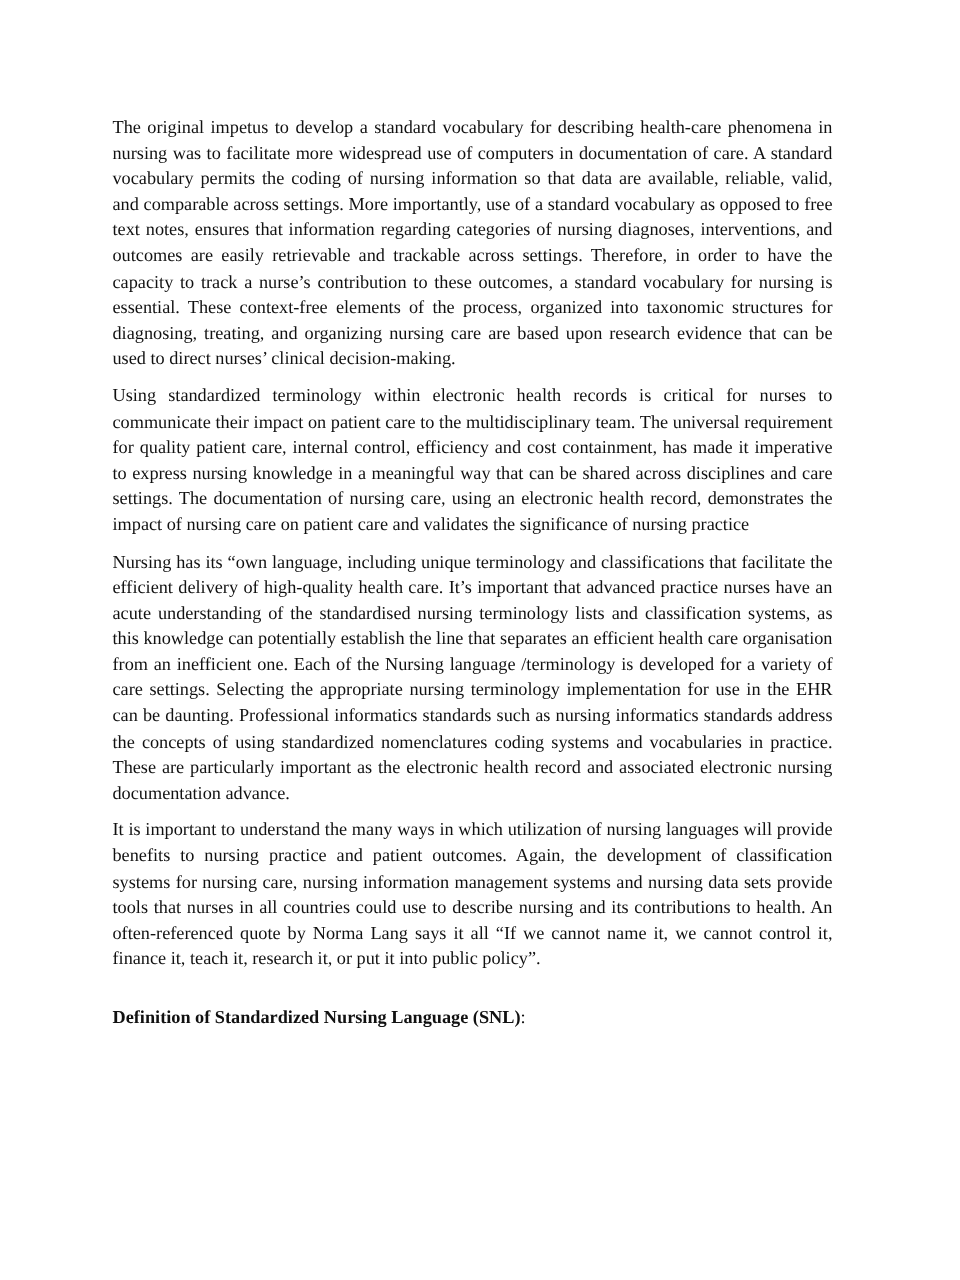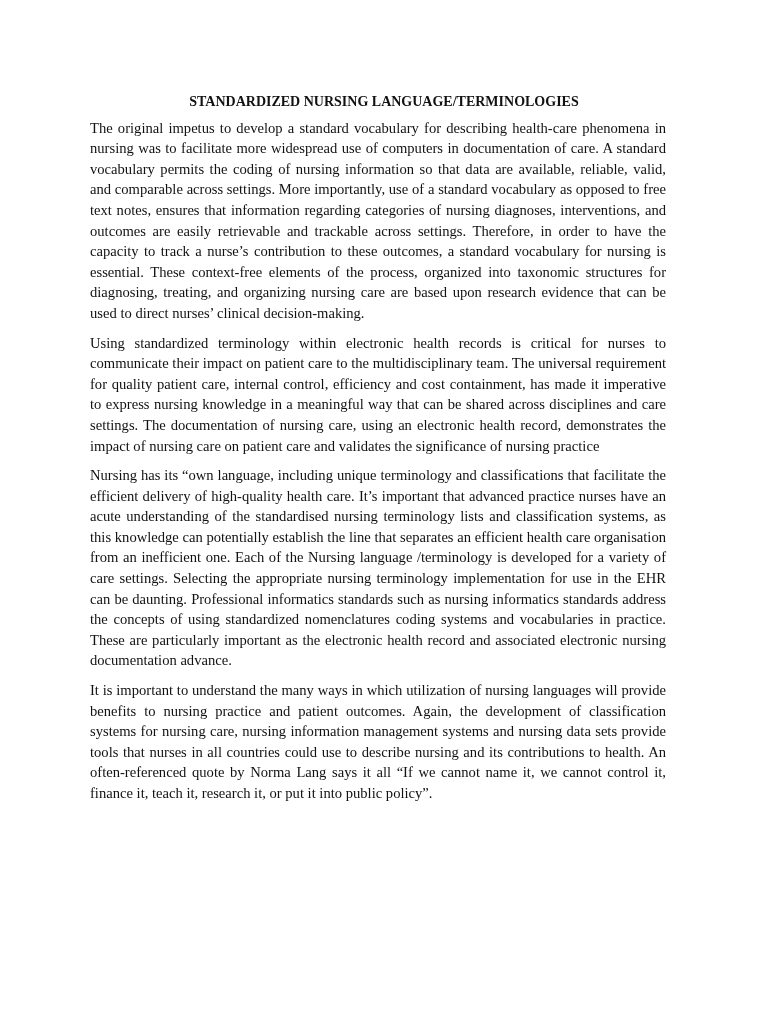--- a/index.html
+++ b/index.html
@@ -14,18 +14,18 @@
       margin: 0 0 5px 0; letter-spacing: 0;
     }
     .para { margin: 0 12px 9px 0; text-align: justify; }
     .subheading { margin: 26px 0 0 0; font-weight: bold; }
     .subheading .colon { font-weight: normal; }
   </style>
 </head>
 <body>
 
 <div class="page">
-  <p class="title">STANDARDIZED NURSING LANGUAGE/TERMINOLOGIES</p>
   <p class="para">The original impetus to develop a standard vocabulary for describing health-care phenomena in nursing was to facilitate more widespread use of computers in documentation of care. A standard vocabulary permits the coding of nursing information so that data are available, reliable, valid, and comparable across settings. More importantly, use of a standard vocabulary as opposed to free text notes, ensures that information regarding categories of nursing diagnoses, interventions, and outcomes are easily retrievable and trackable across settings. Therefore, in order to have the capacity to track a nurse’s contribution to these outcomes, a standard vocabulary for nursing is essential. These context-free elements of the process, organized into taxonomic structures for diagnosing, treating, and organizing nursing care are based upon research evidence that can be used to direct nurses’ clinical decision-making.</p>
   <p class="para">Using standardized terminology within electronic health records is critical for nurses to communicate their impact on patient care to the multidisciplinary team. The universal requirement for quality patient care, internal control, efficiency and cost containment, has made it imperative to express nursing knowledge in a meaningful way that can be shared across disciplines and care settings. The documentation of nursing care, using an electronic health record, demonstrates the impact of nursing care on patient care and validates the significance of nursing practice</p>
   <p class="para">Nursing has its “own language, including unique terminology and classifications that facilitate the efficient delivery of high-quality health care. It’s important that advanced practice nurses have an acute understanding of the standardised nursing terminology lists and classification systems, as this knowledge can potentially establish the line that separates an efficient health care organisation from an inefficient one. Each of the Nursing language /terminology is developed for a variety of care settings. Selecting the appropriate nursing terminology implementation for use in the EHR can be daunting. Professional informatics standards such as nursing informatics standards address the concepts of using standardized nomenclatures coding systems and vocabularies in practice. These are particularly important as the electronic health record and associated electronic nursing documentation advance.</p>
   <p class="para">It is important to understand the many ways in which utilization of nursing languages will provide benefits to nursing practice and patient outcomes. Again, the development of classification systems for nursing care, nursing information management systems and nursing data sets provide tools that nurses in all countries could use to describe nursing and its contributions to health. An often-referenced quote by Norma Lang says it all “If we cannot name it, we cannot control it, finance it, teach it, research it, or put it into public policy”.</p>
+  <p class="subheading"><span>Definition of Standardized Nursing Language (SNL)</span><span class="colon">:</span></p>
 </div>
 
 </body></html>

